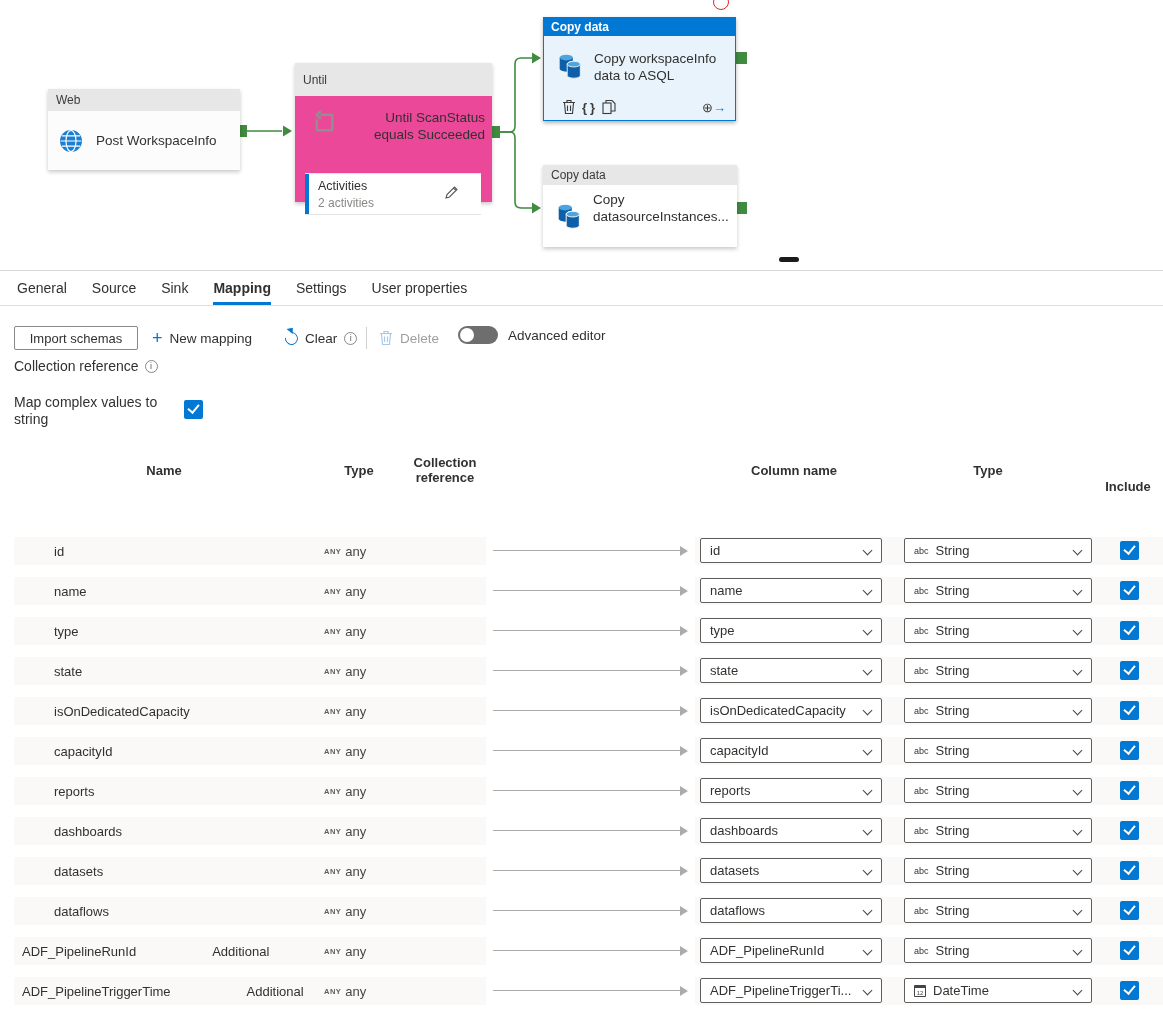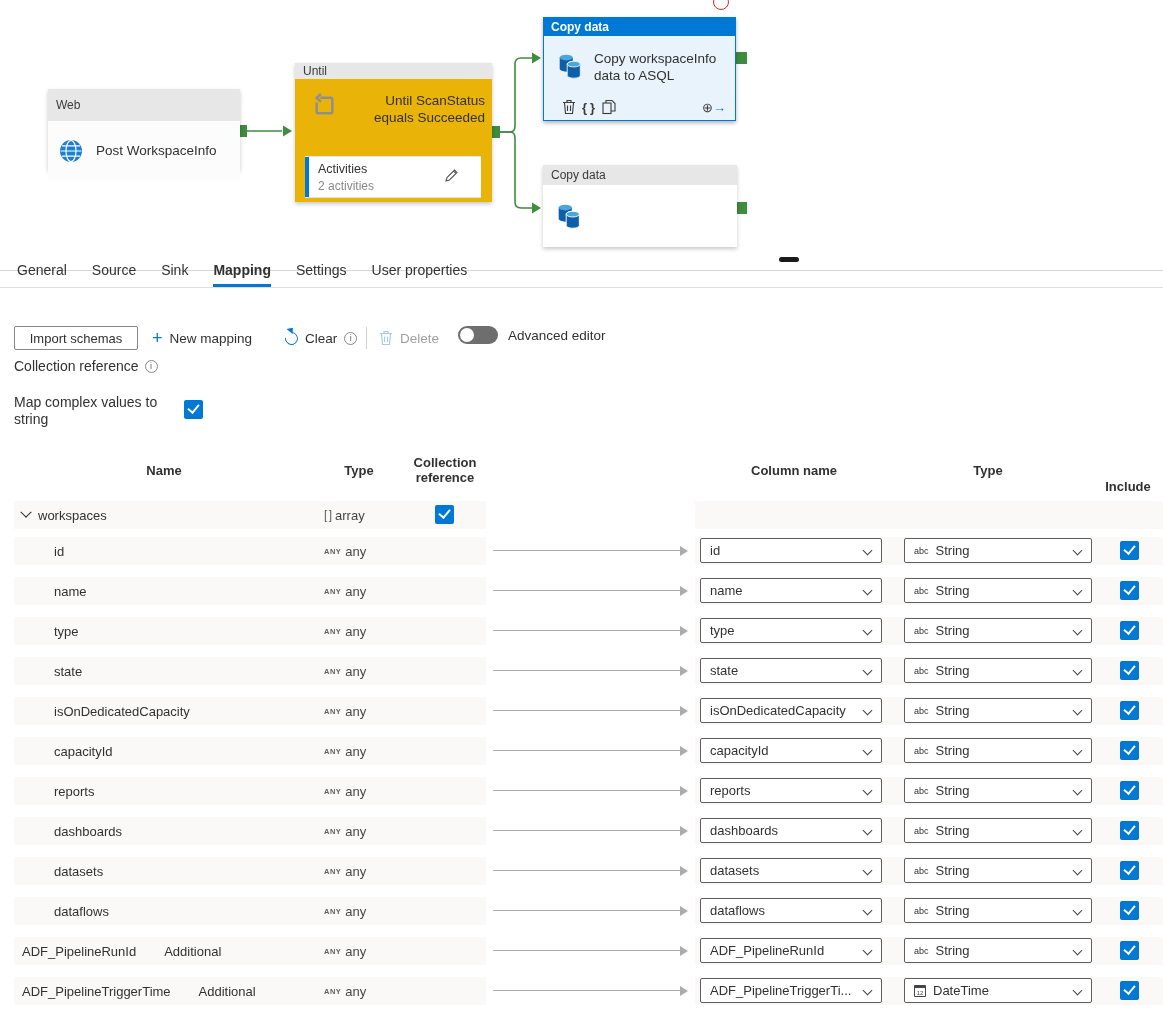--- a/index.html
+++ b/index.html
@@ -1,31 +1,31 @@
 <!DOCTYPE html>
 <html><head>
 <meta charset="utf-8">
 <style>
   * { margin:0; padding:0; box-sizing:border-box; }
   body { font-family:"Liberation Sans", sans-serif; background:#fff; }
   .page { position:relative; width:1163px; height:1017px; overflow:hidden; background:#fff; }
 
   
   .canvas { position:absolute; left:0; top:0; width:1163px; height:270px; overflow:hidden; background:#fff; }
-  .node { position:absolute; background:#eab308; box-shadow:0 1.5px 4px rgba(0,0,0,.22); }
+  .node { position:absolute; background:#ec4899; box-shadow:0 1.5px 4px rgba(0,0,0,.22); }
   .node-header { background:#e7e7e7; color:#3b3a39; font-size:12px; padding:0 8px; display:flex; align-items:center; }
   .node-body { position:relative; }
   .node-title { font-size:13.5px; color:#323130; line-height:17px; }
 
   .web-node { left:48px; top:89px; width:192px; height:81px; }
-  .web-node .node-header { height:32px; }
+  .web-node .node-header { height:22px; }
   .web-node .node-body { height:59px; background:#fcfcfc; display:flex; align-items:center; padding-left:11px; gap:13px; }
 
   .until-node { left:295px; top:63px; width:197px; height:139px; }
-  .until-node .node-header { height:16px;text-align:right; }
+  .until-node .node-header { height:33px;text-align:right; }
   .until-icon { position:absolute; left:17px; top:14px; }
   .until-title { position:absolute; left:50px; top:13px; width:140px; }
   .until-panel { position:absolute; left:10px; top:77px; width:176px; height:42px; border-top:1px solid #e3e3e3; border-bottom:1px solid #e3e3e3; background:#fff; }
   .until-panel-bar { position:absolute; left:0; top:0; width:4px; height:100%; background:#0078d4; }
   .until-panel-label { position:absolute; left:13px; top:5px; font-size:12.5px; color:#323130; }
   .until-panel-sub { position:absolute; left:13px; top:22px; font-size:12px; color:#8a8886; }
   .pencil-icon { position:absolute; right:22px; top:11px; }
 
   .copy1-node { left:543px; top:17px; width:193px; height:104px; border:1px solid #0078d4; box-shadow:0 1.5px 4px rgba(0,0,0,.3); }
   .copy1-node .node-header { height:18px; background:#0078d4; color:#fff; font-weight:bold; padding:0 7px; }
@@ -42,21 +42,21 @@
   .copy2-node .node-header { height:20px; }
   .copy2-node .node-body { height:62px; background:#fff; }
   .copy2-icon { position:absolute; left:11px; top:16px; }
   .copy2-title { position:absolute; left:50px; top:6px; width:142px; }
 
   .err-circle { position:absolute; left:713px; top:-6px; width:16px; height:16px; border:1.5px solid #e0251f; border-radius:50%; background:transparent; }
   .hscroll-dash { position:absolute; left:779px; top:257px; width:20px; height:5px; background:#1b1b1b; border-radius:2.5px; }
   .conn-svg { position:absolute; left:0; top:0; pointer-events:none; }
 
   
-  .tabbar { position:absolute; left:0; top:270px; width:1163px; height:18px; border-top:1px solid #d6d6d6; border-bottom:1px solid #e1dfdd; display:flex; gap:25px; padding-left:17px; align-items:flex-end; }
+  .tabbar { position:absolute; left:0; top:270px; width:1163px; height:36px; border-top:1px solid #d6d6d6; border-bottom:1px solid #e1dfdd; display:flex; gap:25px; padding-left:17px; align-items:flex-end; }
   .tab { font-size:14px; color:#323130; padding-bottom:6px; border-bottom:3px solid transparent; cursor:pointer; }
   .tab.active { font-weight:bold; border-bottom-color:#0078d4; }
 
   
   .toolbar { position:absolute; left:0; top:318px; width:1163px; height:36px; }
   .btn-outline { position:absolute; left:14px; top:8px; width:124px; height:24px; border:1px solid #8a8886; border-radius:2px; background:#fff; font-size:13px; color:#323130; display:flex; align-items:center; justify-content:center; }
   .tb-item { position:absolute; top:8px; height:24px; display:flex; align-items:center; gap:7px; font-size:13.5px; color:#323130; }
   .plus-glyph { color:#0078d4; font-size:18px; font-weight:400; line-height:1; }
   .refresh-icon { width:13px; height:13px; border:1.6px solid #0078d4; border-radius:50%; border-top-color:transparent; transform:rotate(-40deg); position:relative; }
   .refresh-icon::after { content:""; position:absolute; left:7px; top:-4px; border-left:4px solid transparent; border-right:4px solid transparent; border-bottom:5px solid #0078d4; transform:rotate(80deg); }
@@ -79,21 +79,21 @@
   
   .thead { position:absolute; top:452px; left:0; width:1163px; font-weight:bold; font-size:13px; color:#323130; }
   .th { position:absolute; text-align:center; line-height:15px; }
   .map-row, .root-row { position:relative; height:28px; margin-bottom:12px; }
   .root-row { position:absolute; top:501px; left:0; width:1163px; height:28px; }
   .rows { position:absolute; top:537px; left:0; width:1163px; }
   .cell-l { position:absolute; left:14px; width:472px; top:0; height:28px; background:#faf9f8; display:flex; align-items:center; padding-left:8px; }
   .map-row[data-child="true"] .cell-l { padding-left:40px; }
   .row-name { font-size:13px; color:#323130; }
   .badge { font-size:13px; color:#323130; }
-  .badge:not(:empty) { margin-left:28px; }
+  .badge:not(:empty) { margin-left:76px; }
   .type-cell { position:absolute; left:310px; top:0; height:28px; display:flex; align-items:center; gap:4px; }
   .type-abbr { font-size:7.5px; color:#605e5c; letter-spacing:.5px; font-weight:600; }
   .type-txt { font-size:13px; color:#484644; }
   .bracket { font-size:12px; color:#605e5c; letter-spacing:-1px; }
   .chev-down { width:8px; height:8px; border-right:1.5px solid #323130; border-bottom:1.5px solid #323130; transform:rotate(45deg) translate(-2px,-2px); margin-right:8px; }
   .map-arrow { position:absolute; left:493px; top:13px; width:195px; height:2px; }
   .map-arrow::before { content:""; position:absolute; left:0; top:0; width:188px; border-top:1.5px solid #adaba9; }
   .map-arrow::after { content:""; position:absolute; right:0; top:-4px; border-left:8px solid #adaba9; border-top:5px solid transparent; border-bottom:5px solid transparent; }
   .cell-r { position:absolute; left:695px; right:0; top:0; height:28px; background:#faf9f8; }
   .sel { position:absolute; top:1px; height:25px; }
@@ -185,20 +185,21 @@
 
     <div class="node copy2-node">
       <div class="node-header">Copy data</div>
       <div class="node-body">
         <svg class="copy2-icon" width="30" height="30" viewBox="0 0 32 32">
           <path d="M5 7 v12 c0 1.7 3.1 3 7 3 s7 -1.3 7 -3 V7 z" fill="#0f5fa8"></path>
           <ellipse cx="12" cy="7" rx="7" ry="3" fill="#4ca6dd"></ellipse>
           <path d="M13 14 c0 -1.7 3.1 -3 7 -3 s7 1.3 7 3 v12 c0 1.7 -3.1 3 -7 3 s-7 -1.3 -7 -3 z" fill="#0f5fa8" stroke="#ffffff" stroke-width="1"></path>
           <ellipse cx="20" cy="14" rx="7" ry="3" fill="#4ca6dd" stroke="#ffffff" stroke-width="1"></ellipse>
         </svg>
+        <div class="node-title copy2-title">Copy datasourceInstances...</div>
       </div>
     </div>
 
     <div class="err-circle"></div>
     <div class="hscroll-dash"></div>
   </div>
 
   <div class="tabbar">
     <div class="tab">General</div>
     <div class="tab">Source</div>
@@ -242,32 +243,20 @@
 
   <div class="thead">
     <div class="th" style="left:104px; width:120px; top:11px;">Name</div>
     <div class="th" style="left:329px; width:60px; top:11px;">Type</div>
     <div class="th" style="left:404px; width:82px; top:3px;">Collection reference</div>
     <div class="th" style="left:734px; width:120px; top:11px;">Column name</div>
     <div class="th" style="left:958px; width:60px; top:11px;">Type</div>
     <div class="th" style="left:1093px; width:70px; top:27px;">Include</div>
   </div>
 
-  <div class="root-row">
-    <div class="cell-l">
-      <span class="chev-down"></span>
-      <span class="row-name">workspaces</span>
-      <span class="type-cell">
-        <span class="bracket">[ ]</span>
-        <span class="type-txt">array</span>
-      </span>
-      <span class="checkbox cb19 root-cb"></span>
-    </div>
-    <div class="cell-r"></div>
-  </div>
 
   <div class="rows">
 
       <div class="map-row" data-child="true">
         <div class="cell-l">
           <span class="row-name">id</span>
           <span class="badge"></span>
           <span class="type-cell">
             <span class="type-abbr">ANY</span>
             <span class="type-txt">any</span>

